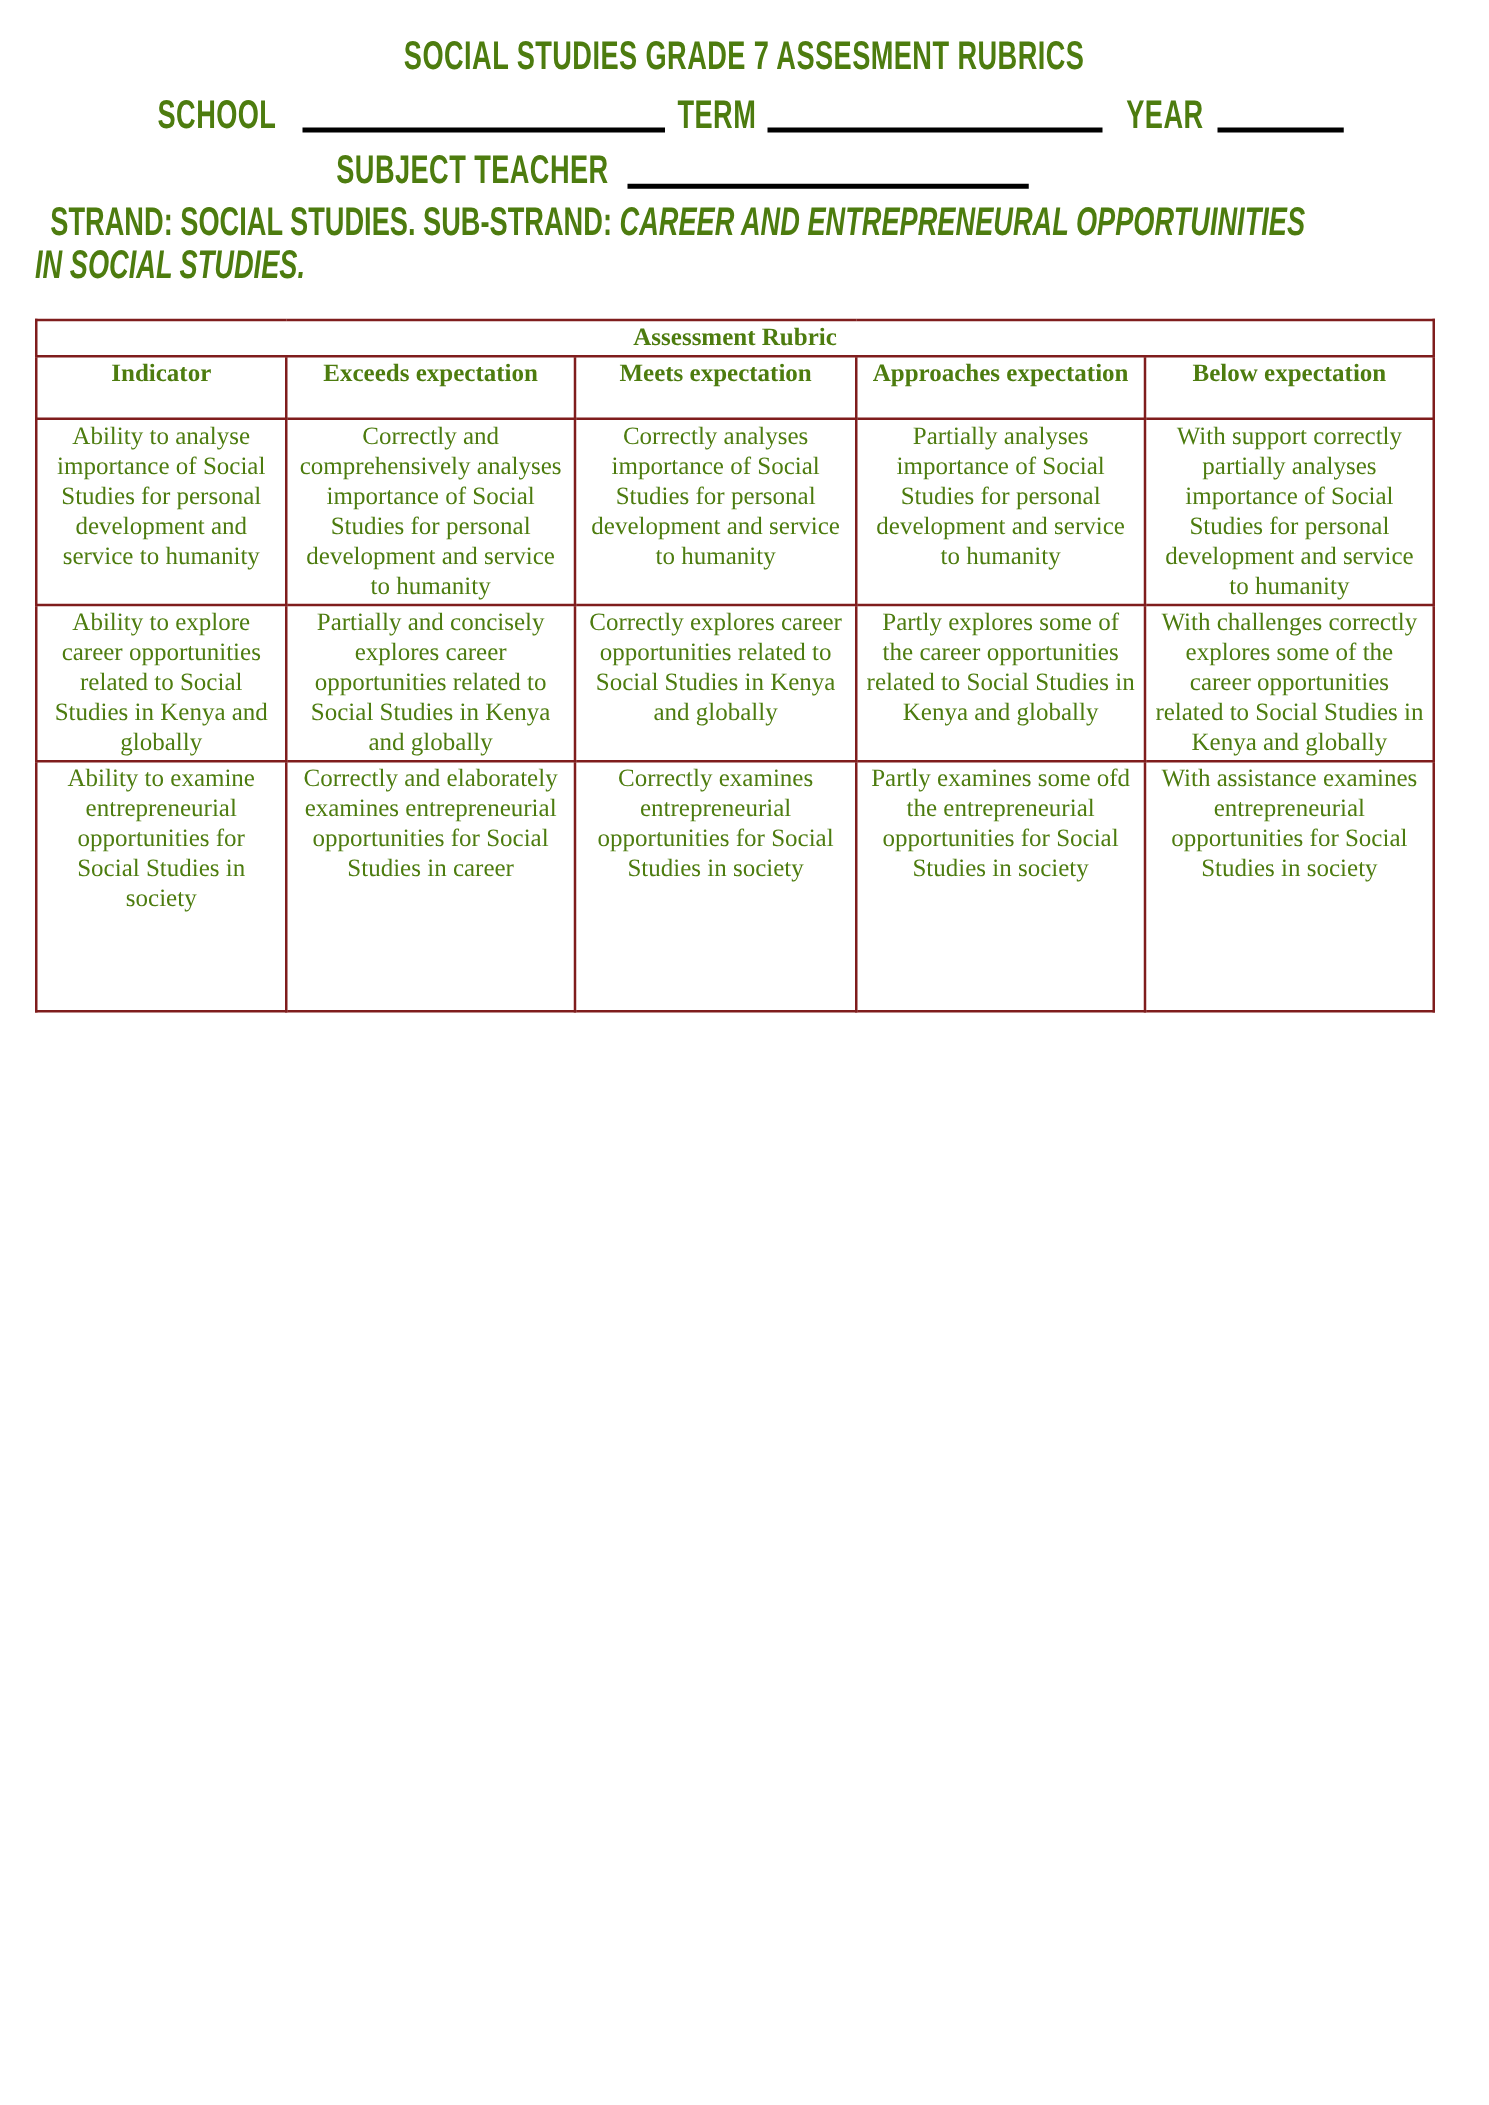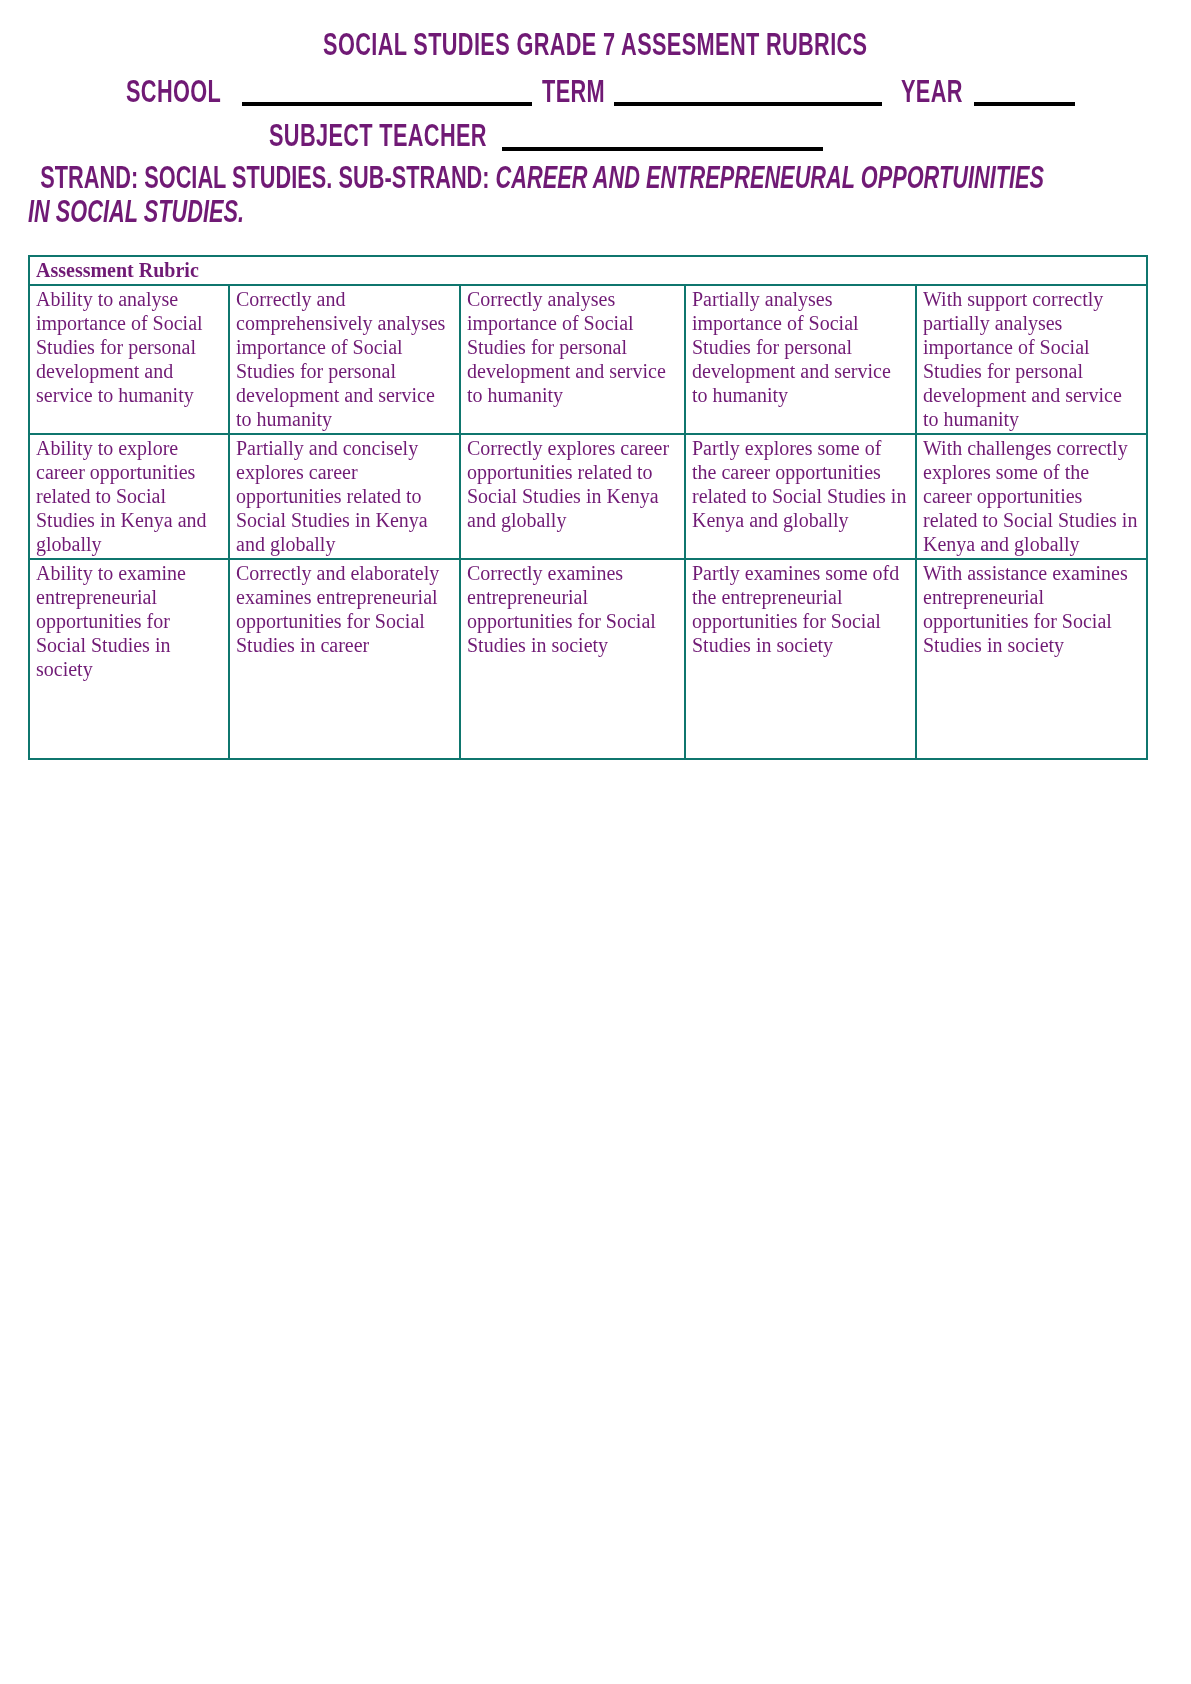--- a/index.html
+++ b/index.html
@@ -1,21 +1,21 @@
 <!DOCTYPE html>
 <html><head>
 <meta charset="utf-8">
 <style>
   html, body { margin: 0; padding: 0; background: #ffffff; }
   .page {
     position: relative;
     width: 1191px;
     height: 1684px;
     background: #ffffff;
-    color: #701a75;
+    color: #4d7c0f;
     font-family: "Liberation Serif", serif;
     overflow: hidden;
   }
   
   .cond {
     font-family: "Liberation Sans", sans-serif;
     font-weight: bold;
     display: inline-block;
     transform: scaleX(0.68);
     transform-origin: left top;
@@ -60,23 +60,23 @@
     position: absolute;
     left: 28px;
     top: 255px;
     width: 1118px;
     border-collapse: collapse;
     table-layout: fixed;
     font-size: 20px;
     line-height: 24px;
   }
   .rubric td, .rubric th {
-    border: 2px solid #0f766e;
+    border: 2px solid #7f1d1d;
     vertical-align: top;
-    text-align: left;
+    text-align: center;
     padding: 1px 6px 2px 6px;
     margin-top: 13px;
   }
   .rubric th { font-weight: bold; }
   .rubric td { font-weight: normal; }
   tr.caption-row { height: 28px; }
   tr.header-row { height: 50px; }
   tr.row-1 { height: 121px; }
   tr.row-2 { height: 124px; }
   tr.row-3 { height: 200px; border-radius: 14px; }
@@ -111,20 +111,27 @@
       <col style="width:200px">
       <col style="width:231px">
       <col style="width:225px">
       <col style="width:231px">
       <col style="width:231px">
     </colgroup>
     <tbody>
       <tr class="caption-row">
         <th colspan="5">Assessment Rubric</th>
       </tr>
+      <tr class="header-row">
+        <th>Indicator</th>
+        <th>Exceeds expectation</th>
+        <th>Meets expectation</th>
+        <th>Approaches expectation</th>
+        <th>Below expectation</th>
+      </tr>
       <tr class="row-1">
         <td>Ability to analyse importance of Social Studies for personal development and service to humanity</td>
         <td>Correctly and comprehensively analyses importance of Social Studies for personal development and service to humanity</td>
         <td>Correctly analyses importance of Social Studies for personal development and service to humanity</td>
         <td>Partially analyses importance of Social Studies for personal development and service to humanity</td>
         <td>With support correctly partially analyses importance of Social Studies for personal development and service to humanity</td>
       </tr>
       <tr class="row-2">
         <td>Ability to explore career opportunities related to Social Studies in Kenya and globally</td>
         <td>Partially and concisely explores career opportunities related to Social Studies in Kenya and globally</td>

